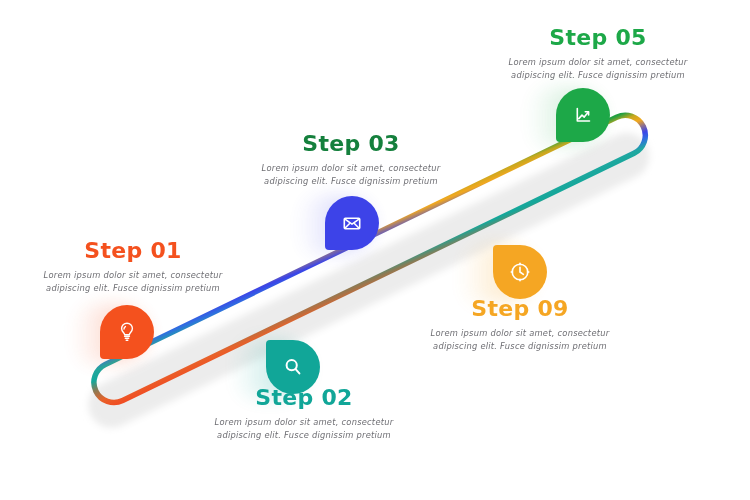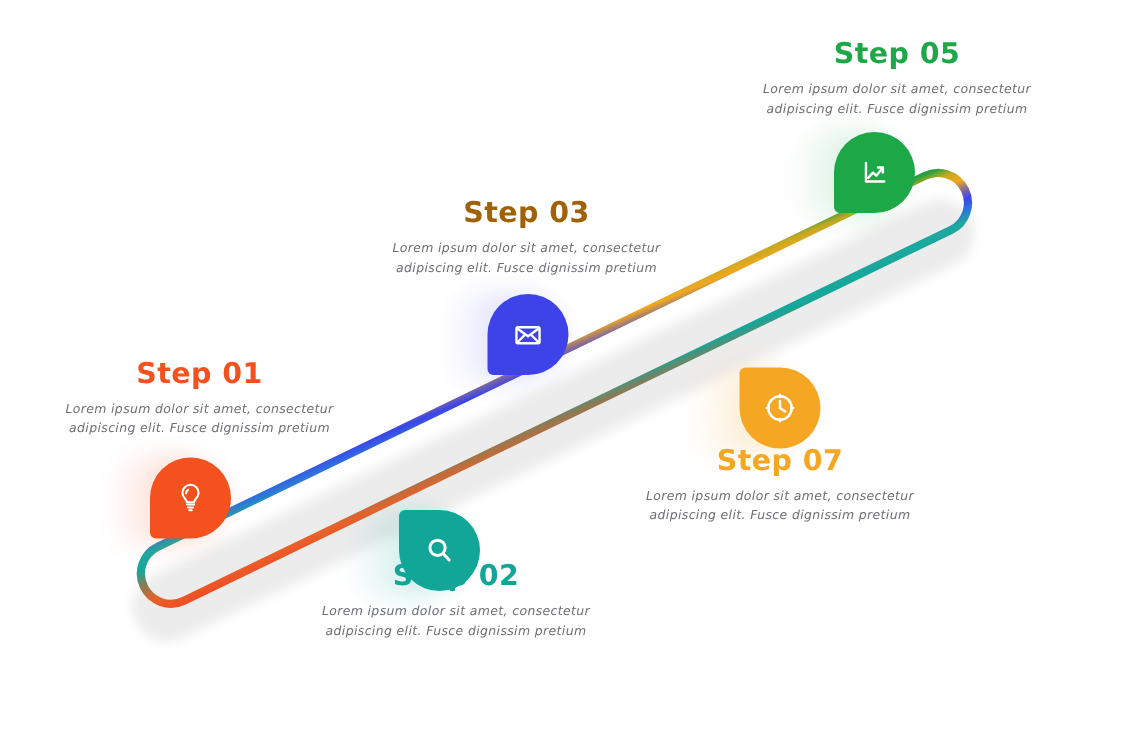--- a/index.html
+++ b/index.html
@@ -62,21 +62,21 @@
   }
   .pin-icon svg {
     display: block;
   }
   .txt {
     position: absolute;
     width: 200px;
     text-align: center;
   }
   .step-title {
-    font-size: 19px;
+    font-size: 22px;
     font-weight: bold;
     letter-spacing: .3px;
     margin: 0 0 7px 0;
     line-height: 1;
   }
   .step-desc {
     font-size: 8.3px;
     line-height: 1.55;
     color: #6e6e73;
     letter-spacing: .25px;
@@ -140,29 +140,29 @@
   <div class="step-node" style="left:0; top:0;">
     <div class="pin-glow" style="left:232px; top:340px; background:linear-gradient(90deg, rgba(17,166,152,0) 0%, rgba(17,166,152,.8) 100%);"></div>
     <div class="pin pt-tl" style="left:266px; top:340px; background:#11a698;">
       <div class="pin-inner pin-icon">
         <svg width="24" height="24" viewBox="0 0 24 24" fill="none" stroke="#ffffff" stroke-width="2" stroke-linecap="round">
           <circle cx="10.7" cy="10.2" r="5.1"></circle>
           <line x1="14.6" y1="14.2" x2="18.4" y2="18.4"></line>
         </svg>
       </div>
     </div>
-    <div class="txt" style="left:204px; top:375px;text-align:center;">
+    <div class="txt" style="left:204px; top:387px;text-align:center;">
       <div class="step-title" style="color:#11a698;">Step 02</div>
       <div class="step-desc">Lorem ipsum dolor sit amet, consectetur adipiscing elit. Fusce dignissim pretium</div>
     </div>
   </div>
 
   <div class="step-node" style="left:0; top:0;">
     <div class="txt" style="left:251px; top:133px;">
-      <div class="step-title" style="color:#a16207;">Step 03</div>
+      <div class="step-title" style="color:#15803d;">Step 03</div>
       <div class="step-desc">Lorem ipsum dolor sit amet, consectetur adipiscing elit. Fusce dignissim pretium</div>
     </div>
     <div class="pin-glow" style="left:297px; top:196px; background:linear-gradient(90deg, rgba(61,67,232,0) 0%, rgba(61,67,232,.7) 100%);"></div>
     <div class="pin pt-bl" style="left:325px; top:196px; background:#3d43e8;">
       <div class="pin-inner pin-icon">
         <svg width="24" height="24" viewBox="0 0 24 24" fill="none" stroke="#ffffff" stroke-width="1.6" stroke-linejoin="round">
           <rect x="4.3" y="7.2" width="15.4" height="10.6" rx="1"></rect>
           <path d="M4.3 7.6 12 13.1 19.7 7.6"></path>
           <path d="M4.6 17.5 9.9 12.3"></path>
           <path d="M19.4 17.5 14.1 12.3"></path>
@@ -179,21 +179,21 @@
           <circle cx="12" cy="12" r="7.2"></circle>
           <path d="M12 7.6v4.4l3.1 2.2"></path>
           <line x1="12" y1="3.9" x2="12" y2="5.2"></line>
           <line x1="12" y1="18.8" x2="12" y2="20.1"></line>
           <line x1="3.9" y1="12" x2="5.2" y2="12"></line>
           <line x1="18.8" y1="12" x2="20.1" y2="12"></line>
         </svg>
       </div>
     </div>
     <div class="txt" style="left:420px; top:298px;">
-      <div class="step-title" style="color:#f5a623;">Step 07</div>
+      <div class="step-title" style="color:#f5a623;">Step 09</div>
       <div class="step-desc">Lorem ipsum dolor sit amet, consectetur adipiscing elit. Fusce dignissim pretium</div>
     </div>
   </div>
 
   <div class="step-node" style="left:0; top:0;">
     <div class="txt" style="left:498px; top:27px;">
       <div class="step-title" style="color:#1da848;">Step 05</div>
       <div class="step-desc">Lorem ipsum dolor sit amet, consectetur adipiscing elit. Fusce dignissim pretium</div>
     </div>
     <div class="pin-glow" style="left:527px; top:88px; background:linear-gradient(90deg, rgba(29,168,72,0) 0%, rgba(29,168,72,.7) 100%);"></div>

